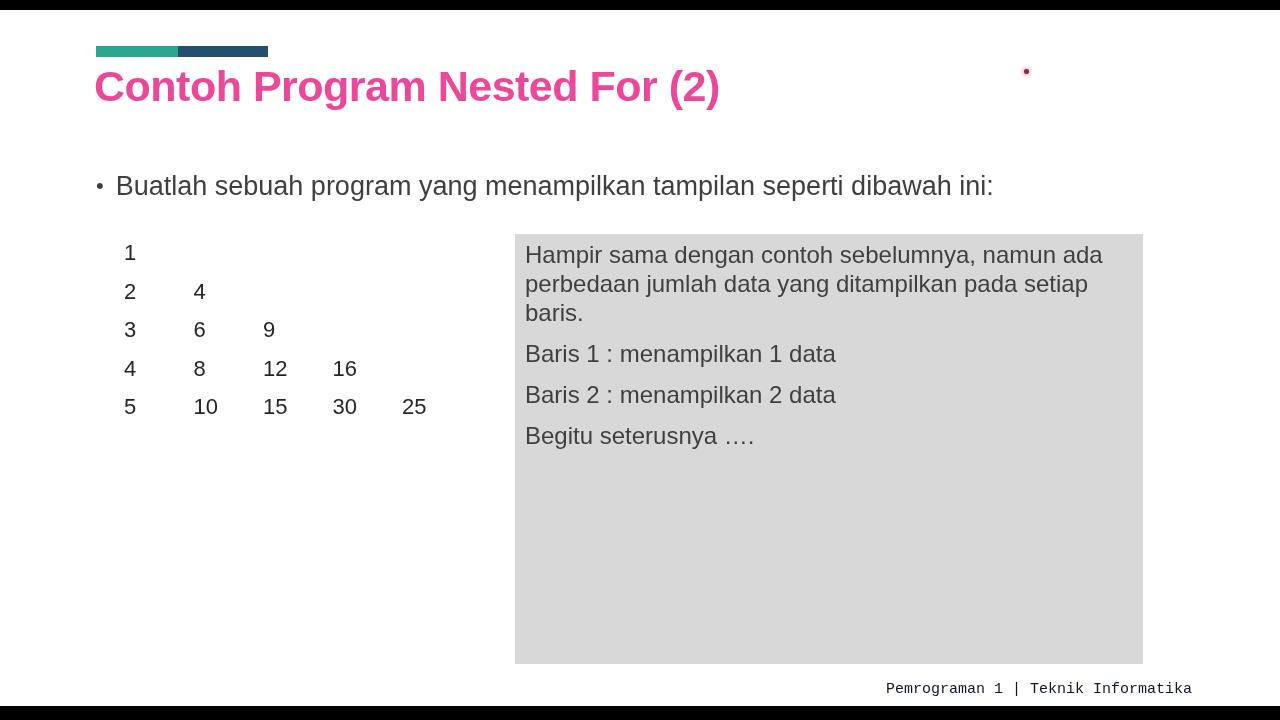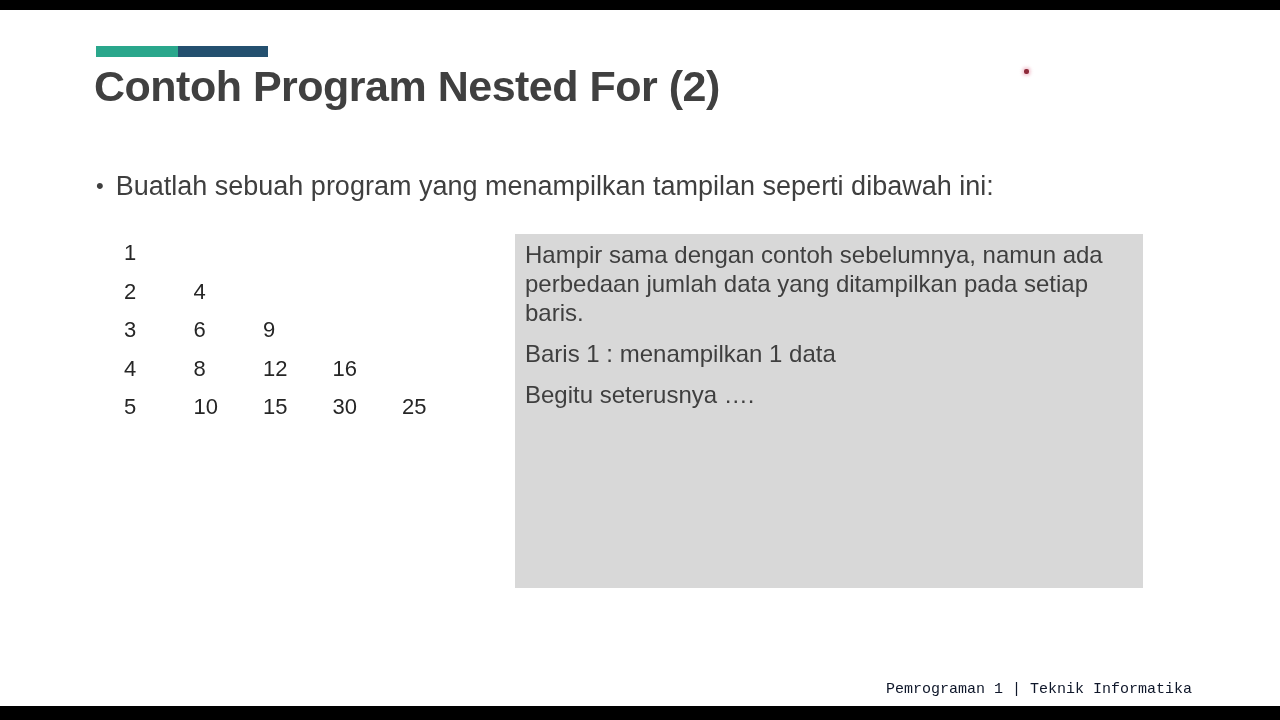--- a/index.html
+++ b/index.html
@@ -35,21 +35,21 @@
   .accent-teal { width: 82px; height: 100%; background: #2aa78c; }
   .accent-navy { width: 90px; height: 100%; background: #24506f; }
 
   .slide-title {
     position: absolute;
     left: 94px;
     top: 62px;
     font-size: 43px;
     font-weight: bold;
     letter-spacing: -0.5px;
-    color: #404040;
+    color: #ec4899;
     white-space: nowrap;
   }
 
   .bullet-line {
     position: absolute;
     left: 96px;
     top: 168px;
     display: flex;
     align-items: center;
     color: #3f3f3f;
@@ -82,21 +82,21 @@
     font-size: 22px;
     color: #262626;
   }
 
   
   .notes-box {
     position: absolute;
     left: 515px;
     top: 234px;
     width: 628px;
-    height: 354px;
+    height: 430px;
     background: #d8d8d8;
     box-sizing: border-box;
     padding: 6px 15px 0 10px;
     color: #3f3f3f;
   }
   .notes-box p {
     margin: 0 0 12px 0;
     font-size: 24px;
     line-height: 29px;
   }
@@ -168,19 +168,20 @@
     <span class="tri-cell">10</span>
     <span class="tri-cell">15</span>
     <span class="tri-cell">30</span>
     <span class="tri-cell">25</span>
   </div>
 </div>
 
 <div class="notes-box">
   <p>Hampir sama dengan contoh sebelumnya, namun ada perbedaan jumlah data yang ditampilkan pada setiap baris.</p>
   <p>Baris 1 : menampilkan 1 data</p>
+  <p>Baris 2 : menampilkan 2 data</p>
   <p>Begitu seterusnya ….</p>
   <div class="para-spacer"></div>
 </div>
 
 <div class="footer-text">Pemrograman 1 | Teknik Informatika</div>
 
 <div class="letterbox bottom"></div>
 
 </body></html>

